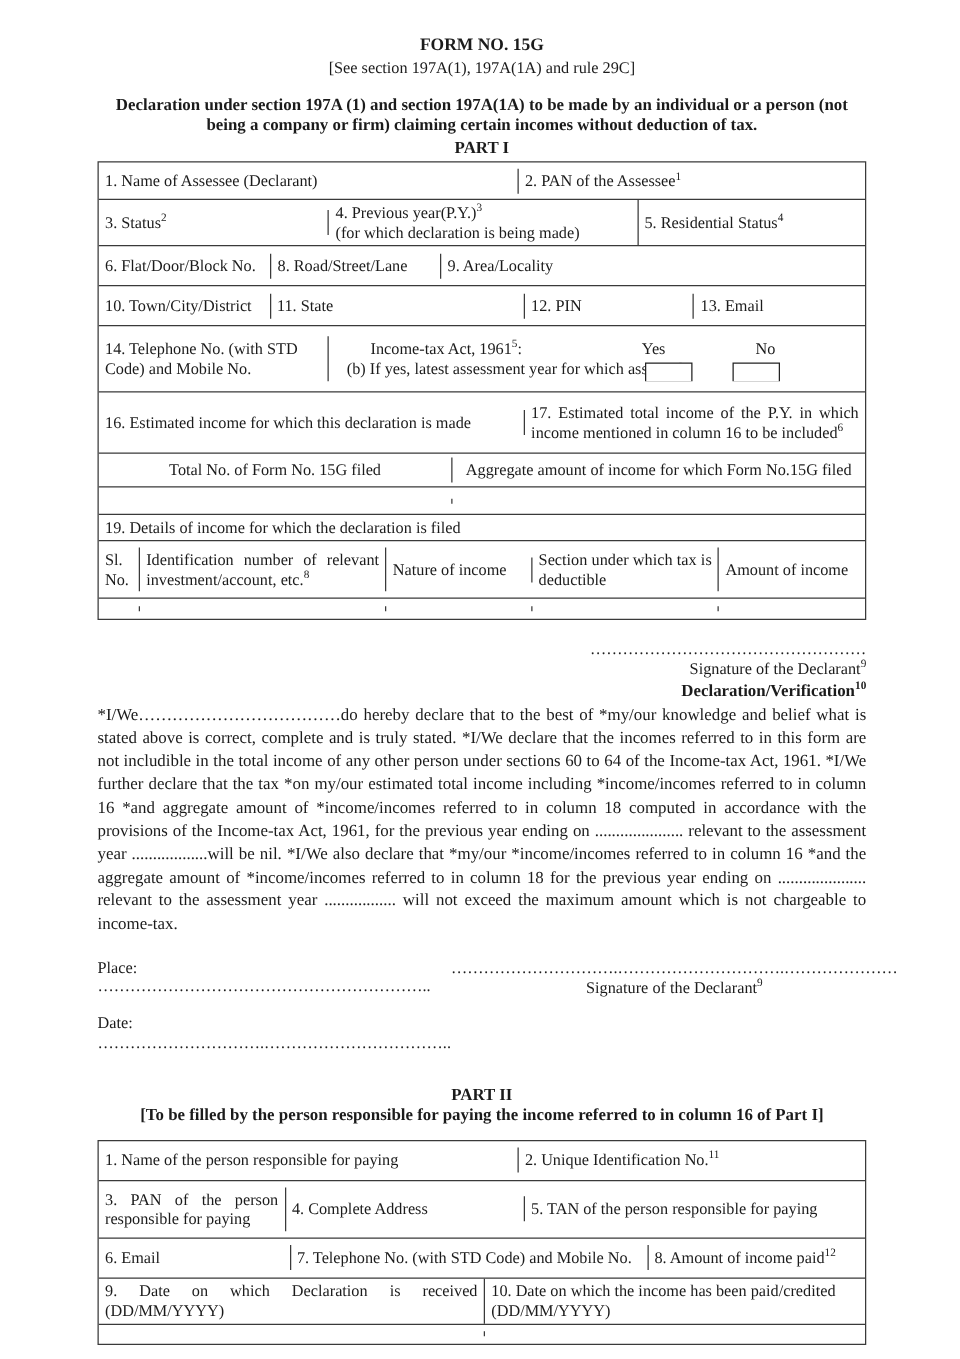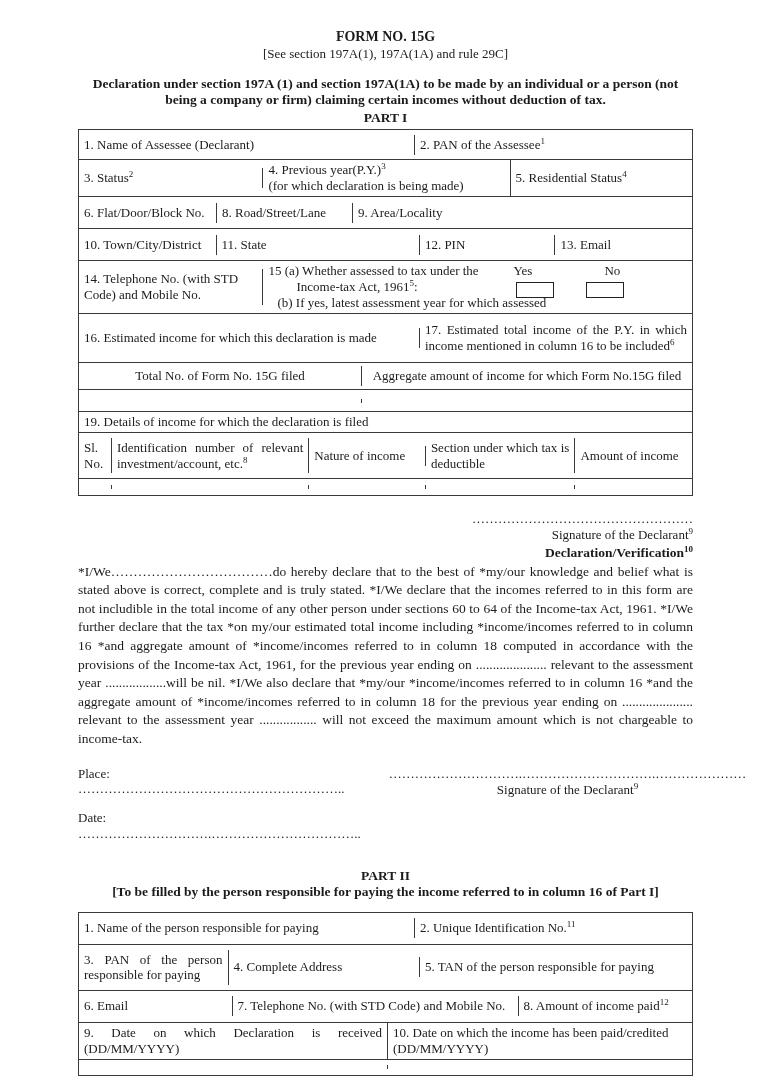--- a/index.html
+++ b/index.html
@@ -32,21 +32,21 @@
   .cell15 .l2 { padding-left:28px; }
   .cell15 .l3 { padding-left:9px; }
   .yn-label { position:absolute; top:2px; }
   .chk { position:absolute; top:21px; width:36px; height:14px; border:1px solid #222; background:#fff; }
 
   
   .sig-right { text-align:right; margin-top:15px; line-height:16px; }
   .decl-head { margin-top:2px; font-size:13.5px;text-align:right; }
   .decl-body { margin:1px 0 0 0; text-align:justify; font-size:13.5px; line-height:18.6px; }
 
-  .pd-block { display:flex; justify-content:space-between; margin-top:17px;gap:28px; }
+  .pd-block { display:flex; justify-content:space-between; margin-top:17px; }
   .pd-left .pd-line { margin-bottom:13px; }
   .pd-right { text-align:center; line-height:16px; }
 
   .part2-title { margin-top:13px; font-size:13.5px; }
   .part2-sub { font-size:13.5px; }
   .tbl2 { margin-top:11px; }
   .nowrap { white-space:nowrap; }
   .jline { text-align:justify; text-align-last:justify; }
 </style>
 </head>
@@ -94,21 +94,20 @@
       <div class="tc" style="width:204px"><span>11. State</span></div>
       <div class="tc" style="width:136px"><span>12. PIN</span></div>
       <div class="tc" style="width:137px"><span>13. Email</span></div>
     </div>
 
     <div class="trow" style="min-height:52px">
       <div class="tc" style="width:185px">
         <span>14. Telephone No. (with STD Code) and Mobile No.</span>
       </div>
       <div class="tc cell15" style="width:430px">
-        <div class="l1"><span>15 (a) Whether assessed to tax under the</span></div>
         <div class="l2"><span>Income-tax Act, 1961</span><sup>5</sup><span>:</span></div>
         <div class="l3"><span>(b) If yes, latest assessment year for which assessed</span></div>
         <span class="yn-label" style="left:250px">Yes</span>
         <span class="yn-label" style="left:341px">No</span>
         <span class="chk" style="left:253px"></span>
         <span class="chk" style="left:323px"></span>
       </div>
     </div>
 
     <div class="trow" style="min-height:48px">

